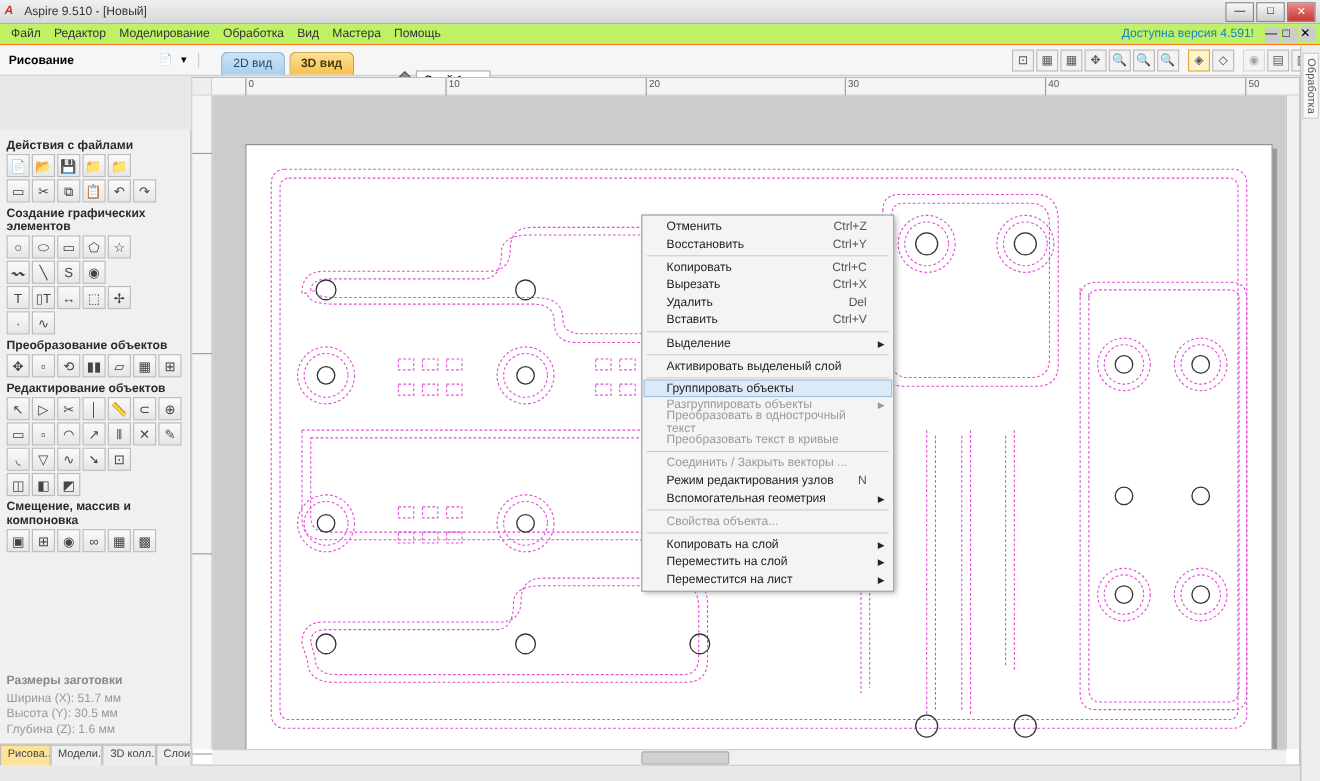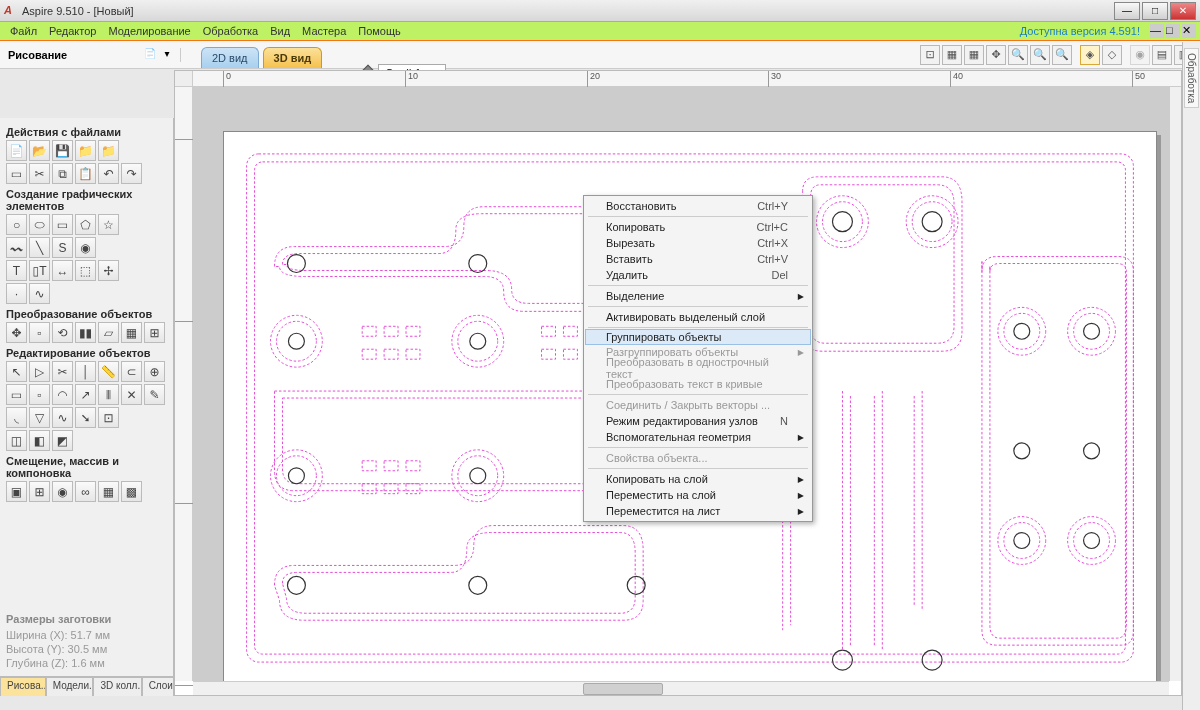--- a/index.html
+++ b/index.html
@@ -374,40 +374,44 @@
     </div>
   <div class="scrollv"></div>
 </div>
 
 <div class="rightpanel">
   <div class="vtab">Обработка</div>
 </div>
 
 <div class="ctxmenu" id="ctxmenu">
     <div class="mrow">
+      <span>Отменить</span>
+      <span class="shortcut">Ctrl+Z</span>
+    </div>
+    <div class="mrow">
       <span>Восстановить</span>
       <span class="shortcut">Ctrl+Y</span>
     </div>
     <div class="msep"></div>
     <div class="mrow">
       <span>Копировать</span>
       <span class="shortcut">Ctrl+C</span>
     </div>
     <div class="mrow">
       <span>Вырезать</span>
       <span class="shortcut">Ctrl+X</span>
     </div>
     <div class="mrow">
+      <span>Удалить</span>
+      <span class="shortcut">Del</span>
+    </div>
+    <div class="mrow">
       <span>Вставить</span>
       <span class="shortcut">Ctrl+V</span>
     </div>
-    <div class="mrow">
-      <span>Удалить</span>
-      <span class="shortcut">Del</span>
-    </div>
     <div class="msep"></div>
     <div class="mrow">
       <span>Выделение</span>
       <span class="subarrow">▶</span>
     </div>
     <div class="msep"></div>
     <div class="mrow">
       <span>Активировать выделеный слой</span>
     </div>
     <div class="msep"></div>

